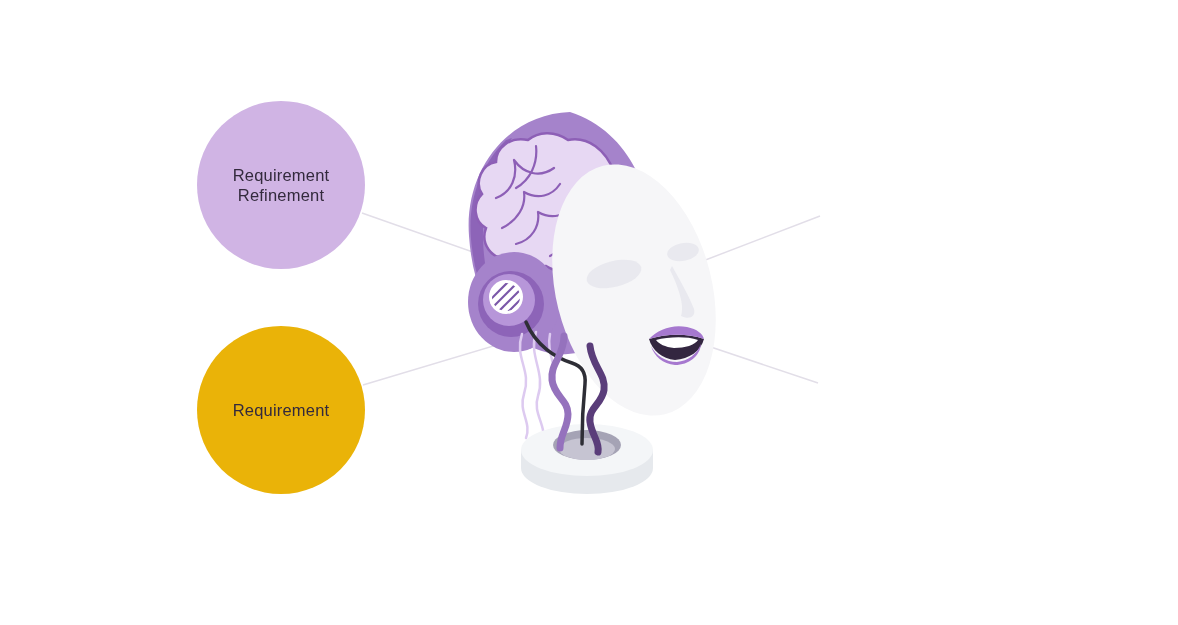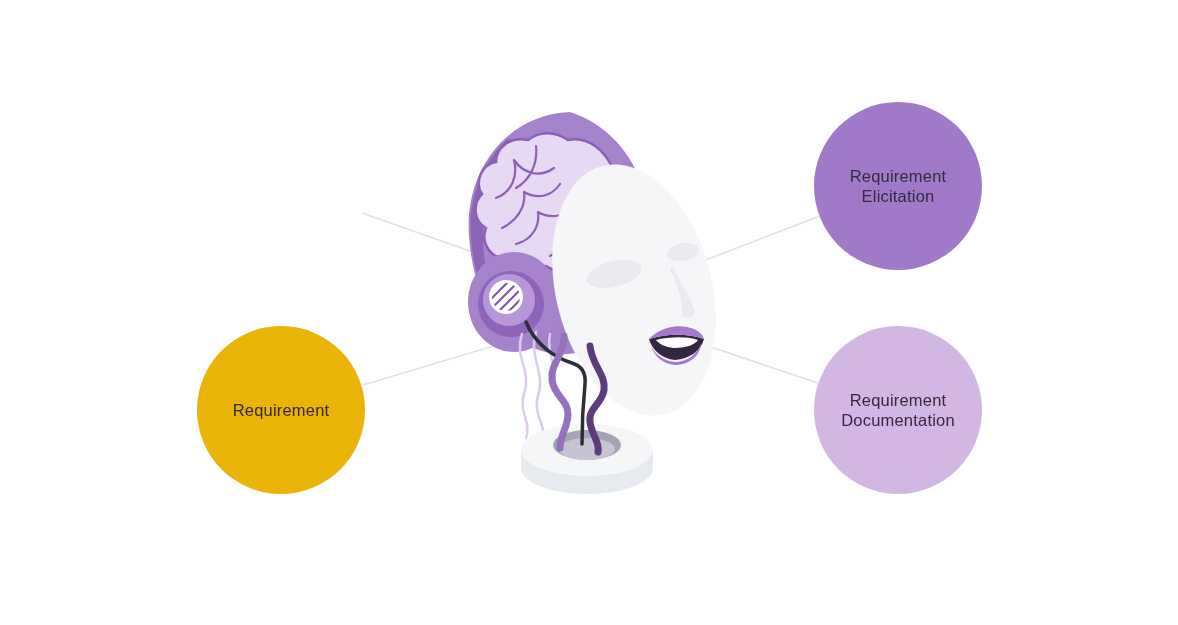--- a/index.html
+++ b/index.html
@@ -63,32 +63,29 @@
 
 <div class="canvas">
 
   <svg class="connector-layer" viewBox="0 0 1178 625">
     <line class="connector" x1="362" y1="213" x2="487" y2="257" style="stroke: rgb(226, 222, 232);"></line>
     <line class="connector" x1="363" y1="385" x2="527" y2="336" style="stroke: rgb(226, 222, 232);"></line>
     <line class="connector" x1="820" y1="216" x2="695" y2="264" style="stroke: rgb(226, 222, 232);"></line>
     <line class="connector" x1="818" y1="383" x2="690" y2="340" style="stroke: rgb(226, 222, 232);"></line>
   </svg>
 
+  <div class="node node-tl" style="background-color: rgb(208, 180, 228); color: rgb(51, 42, 61);">
+    <div class="node-label">Requirement Refinement</div>
+  </div>
 
-  <div class="node node-tr" style="background-color: rgb(160, 122, 200); color: rgb(51, 42, 61);">
-    <div class="node-label">Requirement Elicitation</div>
-  </div>
 
   <div class="node node-bl" style="background-color: #eab308; color: rgb(51, 42, 61);">
     <div class="node-label">Requirement</div>
   </div>
 
-  <div class="node node-br" style="background-color: rgb(210, 182, 228); color: rgb(51, 42, 61);">
-    <div class="node-label">Requirement Documentation</div>
-  </div>
 
   <svg class="illustration" viewBox="0 0 260 390" style="--skull: #a583cb; --skull_shadow: #8d64b8; --brain_fill: #e7d8f3; --brain_vein: #8d5fb6; --cup_ring: #b796d9; --grille_bg: #ffffff; --grille_stripe: #7a57a8; --face: #f6f6f8; --face_shadow: #e9e9ef; --lips: #a678cf; --mouth: #332640; --teeth: #ffffff; --cable_light: #ddcaf0; --cable_black: #2e2e36; --cable_medium: #9572bd; --cable_dark: #5a3d7a; --base_side: #e6e9ed; --base_top: #f4f6f8; --base_hole_dark: #a5a3b5; --base_hole_light: #c6c4d2;">
 
     <path class="skull" d="M 104,6 C 42,8 -2,64 3,130 C 6,172 18,202 38,222 C 56,240 80,250 102,248 L 170,240 C 202,180 202,38 104,6 Z"></path>
 
     <path class="skull-shadow" d="M 40,34 C 12,62 0,100 6,142 C 10,176 22,203 40,221 C 26,196 18,166 17,134 C 16,96 25,62 46,32 Z"></path>
 
     <path class="brain" d="M 62,34 C 44,30 30,42 30,56 C 16,58 8,76 16,88 C 6,98 8,116 20,122 C 14,138 26,154 42,152 C 50,164 70,168 80,160 C 96,170 116,166 124,152 C 138,152 148,138 142,124 L 148,66 C 140,44 122,30 102,34 C 88,24 72,26 62,34 Z"></path>
     <path class="vein" d="M 30,92 C 46,86 52,70 48,54 M 48,54 C 58,68 74,72 88,62 M 70,40 C 72,58 64,74 50,82 M 36,122 C 52,114 60,100 58,86 M 58,86 C 72,94 86,90 94,78 M 50,138 C 66,134 74,120 72,106 M 72,106 C 86,114 100,110 108,98 M 84,150 C 96,144 100,130 96,118 M 96,118 C 106,124 118,122 126,114"></path>
 

